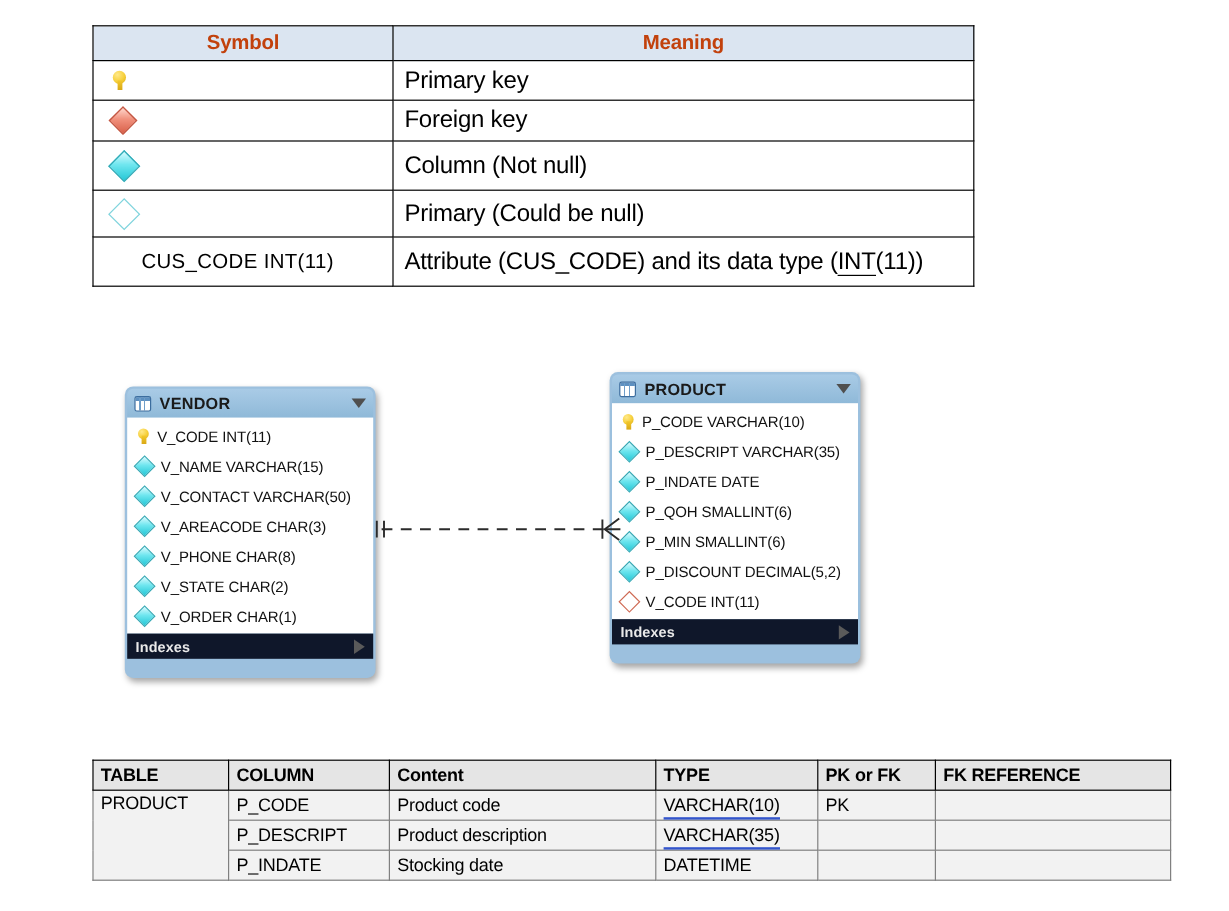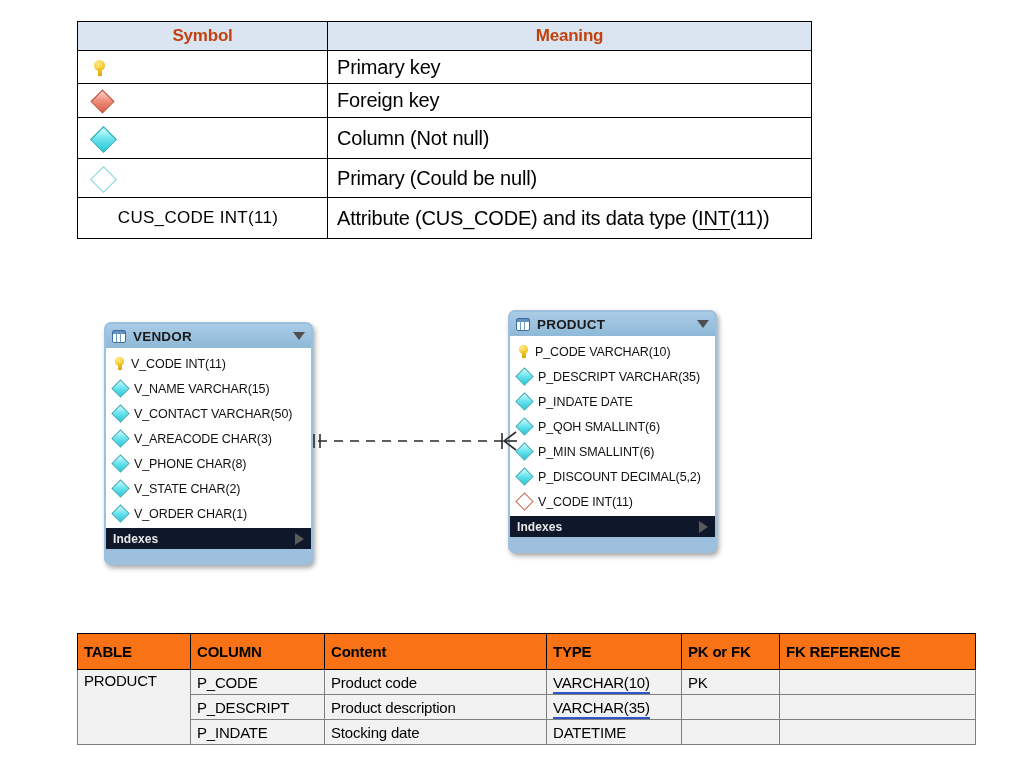--- a/index.html
+++ b/index.html
@@ -216,24 +216,24 @@
     padding: 0 6px;
     font-size: 15px;
     color: #000;
     height: 25px;
     text-align: left;
     vertical-align: middle;
     letter-spacing: -0.2px;
     box-sizing: border-box;
   }
   #spec-table thead th {
-    background: #f97316;
+    background: #e5e5e5;
     font-weight: bold;
     border-color: #000000;
-    height: 36px;
+    height: 25px;
   }
   #spec-table tbody td {
     background: #f2f2f2;
   }
   #spec-table .c-table  { width: 113px; }
   #spec-table .c-column { width: 134px; }
   #spec-table .c-content{ width: 222px; }
   #spec-table .c-type   { width: 135px; }
   #spec-table .c-pkfk   { width: 98px; }
   #spec-table .c-fkref  { width: 196px; }

